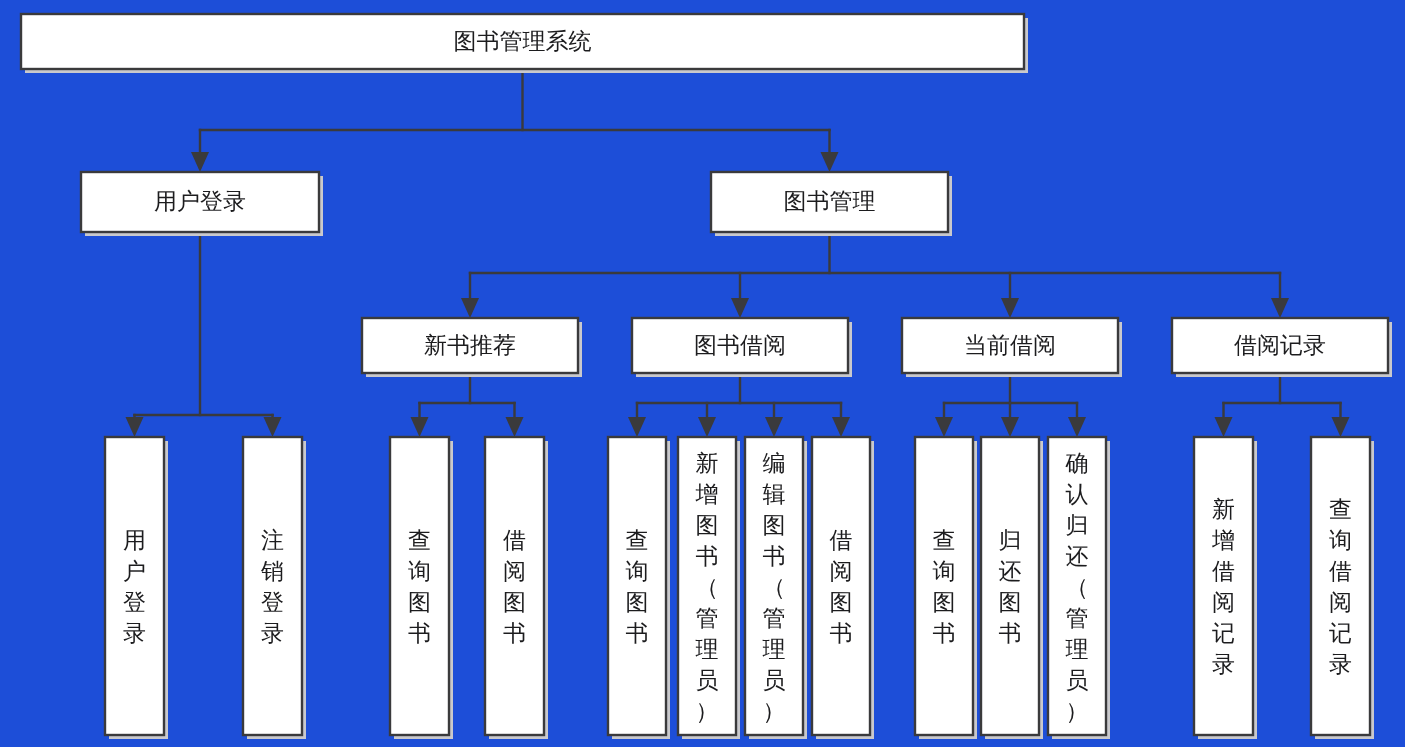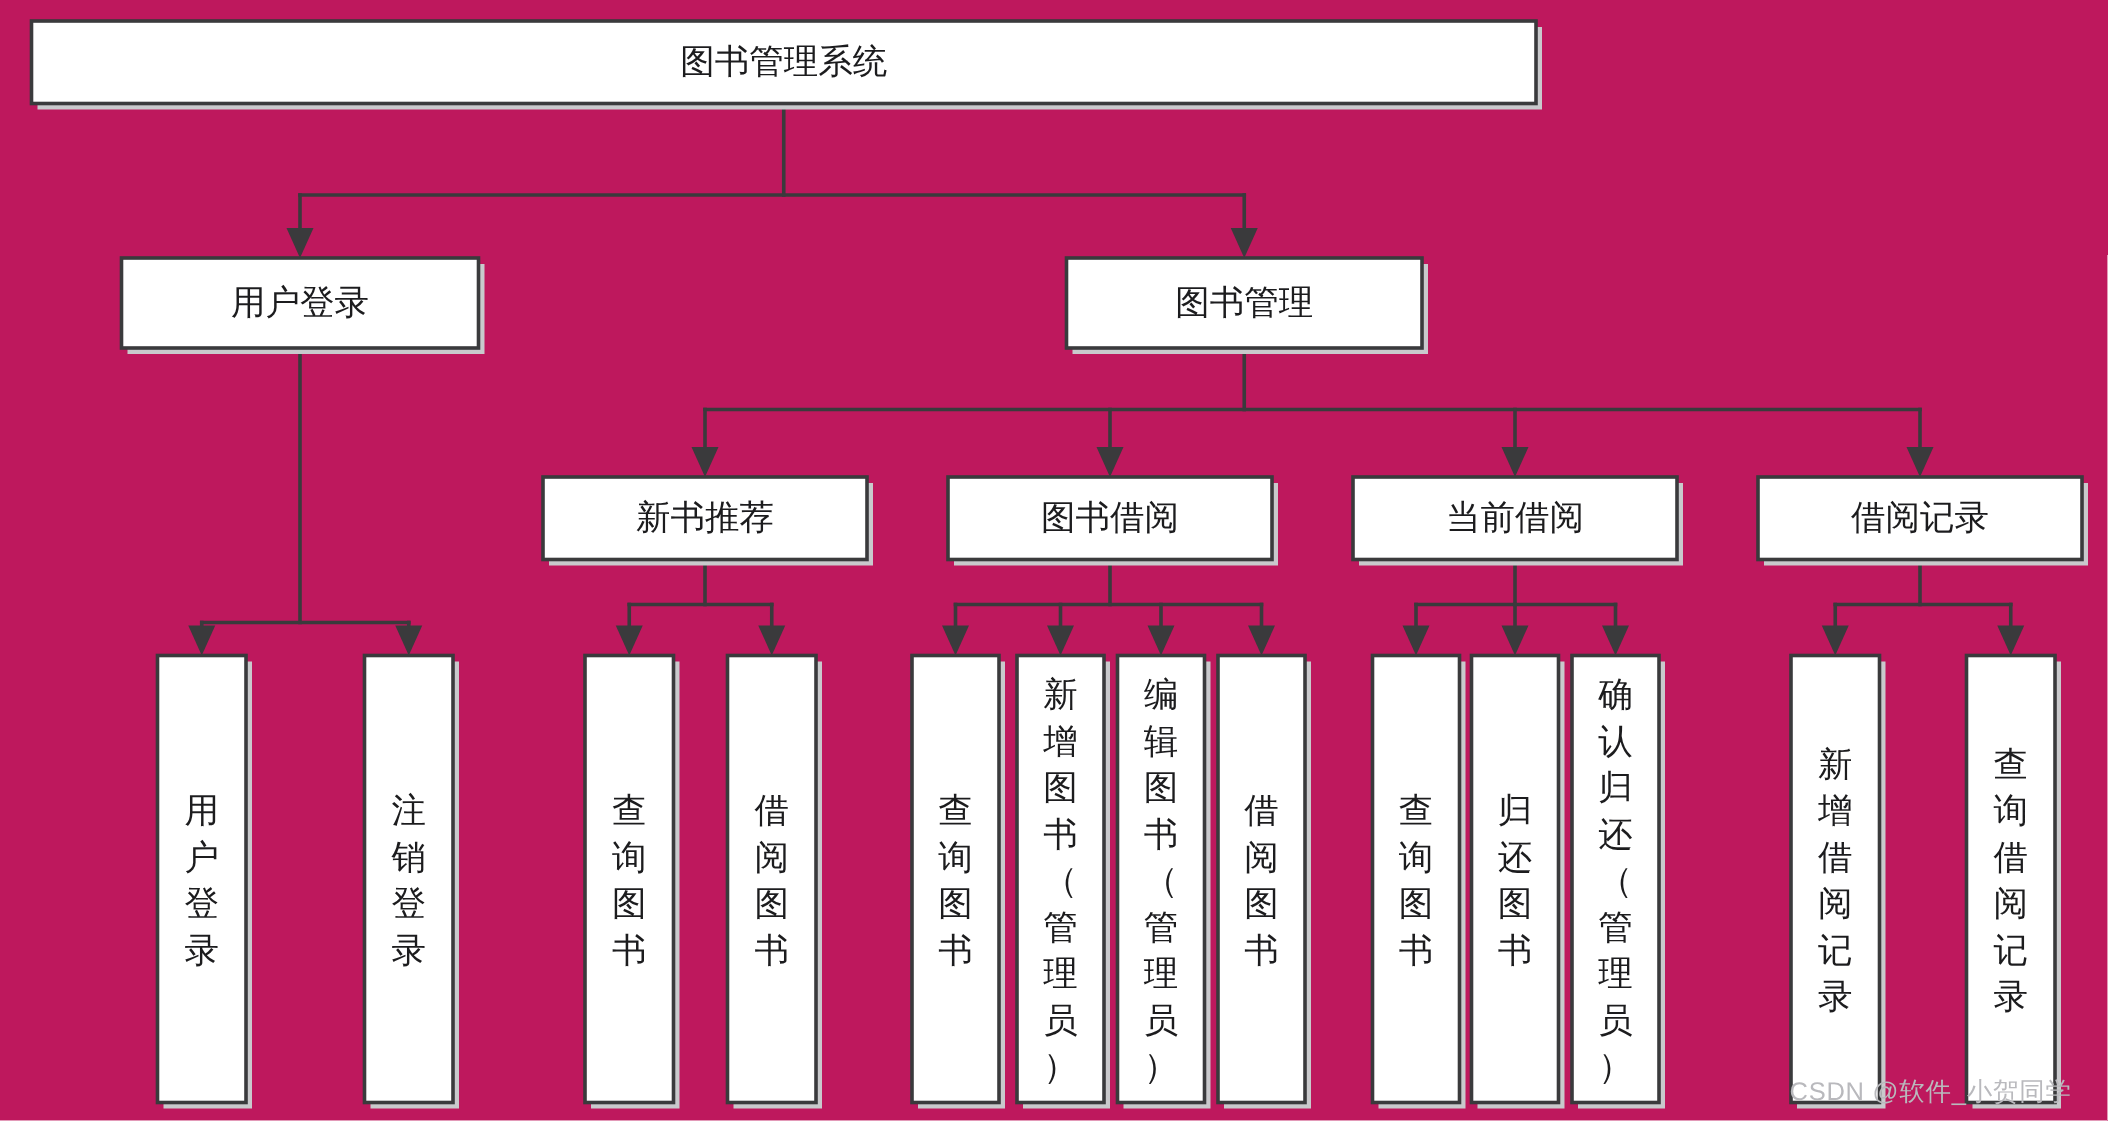--- a/index.html
+++ b/index.html
@@ -8,21 +8,21 @@
     padding: 0;
     background: #ffffff;
   }
   body {
     font-family: "Liberation Sans", "DejaVu Sans", sans-serif;
   }
   #diagram-root {
     position: relative;
     width: 1405px;
     height: 747px;
-    background: #be185d;
+    background: #1d4ed8;
     overflow: hidden;
   }
   svg#tree-svg {
     position: absolute;
     left: 0;
     top: 0;
     width: 1405px;
     height: 747px;
     display: block;
   }
@@ -228,15 +228,14 @@
           <text class="node-label-v" x="1223.5" y="517.18"><tspan x="1223.5" dy="0">新</tspan><tspan x="1223.5" dy="31">增</tspan><tspan x="1223.5" dy="31">借</tspan><tspan x="1223.5" dy="31">阅</tspan><tspan x="1223.5" dy="31">记</tspan><tspan x="1223.5" dy="31">录</tspan></text>
         </g>
         <g>
           <rect class="node-shadow" x="1315" y="441" width="59" height="298"></rect>
           <rect class="node-rect" x="1311" y="437" width="59" height="298"></rect>
           <text class="node-label-v" x="1340.5" y="517.18"><tspan x="1340.5" dy="0">查</tspan><tspan x="1340.5" dy="31">询</tspan><tspan x="1340.5" dy="31">借</tspan><tspan x="1340.5" dy="31">阅</tspan><tspan x="1340.5" dy="31">记</tspan><tspan x="1340.5" dy="31">录</tspan></text>
         </g>
       </g>
   </svg>
 
-  <div class="watermark" style="left: 1193px; top: 716px; color: rgb(185, 185, 189);">CSDN @软件_小贺同学</div>
 
 </div>
 
 </body></html>

